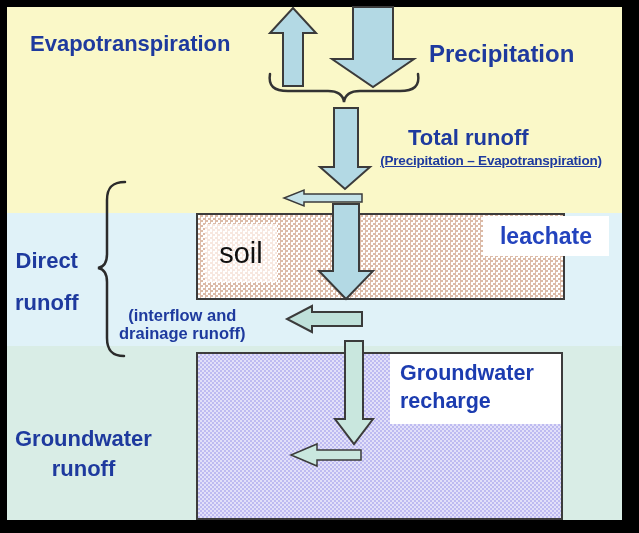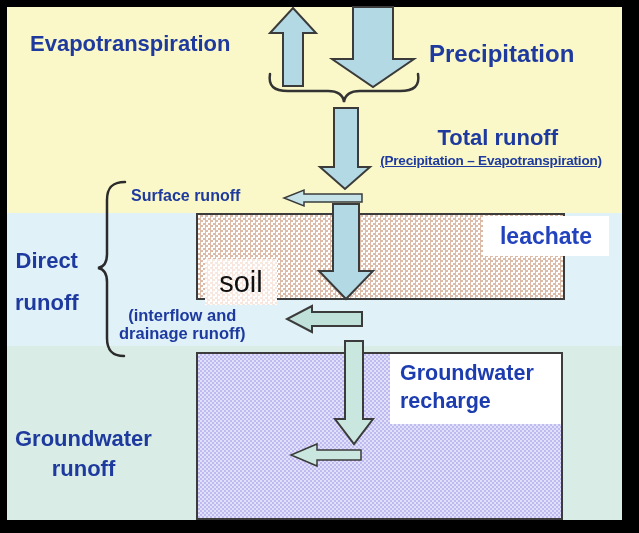--- a/index.html
+++ b/index.html
@@ -8,26 +8,26 @@
   .band{position:absolute;left:7px;width:615px;}
   .band-atmosphere{top:7px;height:206px;background:#faf8c8;}
   .band-surface{top:213px;height:133px;background:#e0f2f8;}
   .band-ground{top:346px;height:174px;background:#d9ede6;}
 
   .soil-box{position:absolute;left:196px;top:213px;width:369px;height:87px;
             border:2px solid #3c3c3c;box-sizing:border-box;
             background-color:#fff;
             background-image:repeating-conic-gradient(#dcbba8 0% 25%, #ffffff 0% 50%);
             background-size:5px 5px;}
-  .soil-label{position:absolute;left:7px;top:9px;width:72px;height:46px;
+  .soil-label{position:absolute;left:7px;top:9px;width:72px;height:58px;
             background-color:#fff;
             background-image:repeating-conic-gradient(#f7e7df 0% 25%, #ffffff 0% 50%);
             background-size:5px 5px;
             display:flex;align-items:center;justify-content:center;
-            font-size:29px;color:#111;margin-top:35px;}
+            font-size:29px;color:#111;}
   .leachate-label{position:absolute;left:239px;top:1px;width:126px;height:40px;
             background:#fff;display:flex;align-items:center;justify-content:center;
             font-size:23px;font-weight:bold;color:#2343be;margin-left:46px;}
 
   .aquifer-box{position:absolute;left:196px;top:352px;width:367px;height:168px;
             border:2px solid #3c3c3c;box-sizing:border-box;
             background-image:repeating-conic-gradient(#bebbf1 0% 25%, #e2e0f9 0% 50%);
             background-size:4px 4px;}
   .recharge-label{position:absolute;left:192px;top:0px;width:171px;height:70px;
             background:#fff;color:#1c3cb0;font-size:21.5px;font-weight:bold;
@@ -38,21 +38,21 @@
             background-image:repeating-conic-gradient(#e0def9 0% 25%, #ffffff 0% 50%);
             background-size:5px 5px;
             display:flex;align-items:center;font-size:30px;color:#111;
             padding-left:10px;box-sizing:border-box;}
 
   .overlay{position:absolute;left:0;top:0;pointer-events:none;}
 
   .lbl{position:absolute;color:#1e3a9e;font-weight:bold;white-space:pre-line;text-align:center;}
   .lbl-evapo{left:30px;top:31px;font-size:22px;}
   .lbl-precip{left:429px;top:40px;font-size:24px;}
-  .lbl-total{left:408px;top:125px;width:150px;font-size:22px;text-align:right;}
+  .lbl-total{left:408px;top:125px;width:150px;font-size:22px;text-align:left;}
   .lbl-formula{left:362px;top:153px;width:258px;font-size:13.5px;text-align:center;
                white-space:nowrap;letter-spacing:-0.2px;text-decoration:underline;}
   .lbl-surface{left:131px;top:187px;font-size:16px;}
   .lbl-direct{left:15px;top:240px;font-size:22px;line-height:42px;}
   .lbl-interflow{left:119px;top:306px;font-size:16.5px;line-height:18px;}
   .lbl-gwrunoff{left:15px;top:424px;font-size:22px;line-height:30px;}
 </style>
 </head>
 <body>
 
@@ -94,21 +94,20 @@
 
     <polygon points="345,341 345,419 335,419 354,444 373,419 363,419 363,341" fill="#c9e7de" stroke="#3b3b3b" stroke-width="2"></polygon>
 
     <polygon points="361,450 317,450 317,444 291,455 317,466 317,460 361,460" fill="#c9e7de" stroke="#3b3b3b" stroke-width="1.5"></polygon>
   </svg>
 
   <div class="lbl lbl-evapo">Evapotranspiration</div>
   <div class="lbl lbl-precip">Precipitation</div>
   <div class="lbl lbl-total">Total runoff</div>
   <div class="lbl lbl-formula">(Precipitation – Evapotranspiration)</div>
-  <div class="lbl lbl-surface">Surface runoff</div>
   <div class="lbl lbl-direct">Direct
 runoff</div>
   <div class="lbl lbl-interflow">(interflow and
 drainage runoff)</div>
   <div class="lbl lbl-gwrunoff">Groundwater
 runoff</div>
 
 </div>
 
 </body></html>

